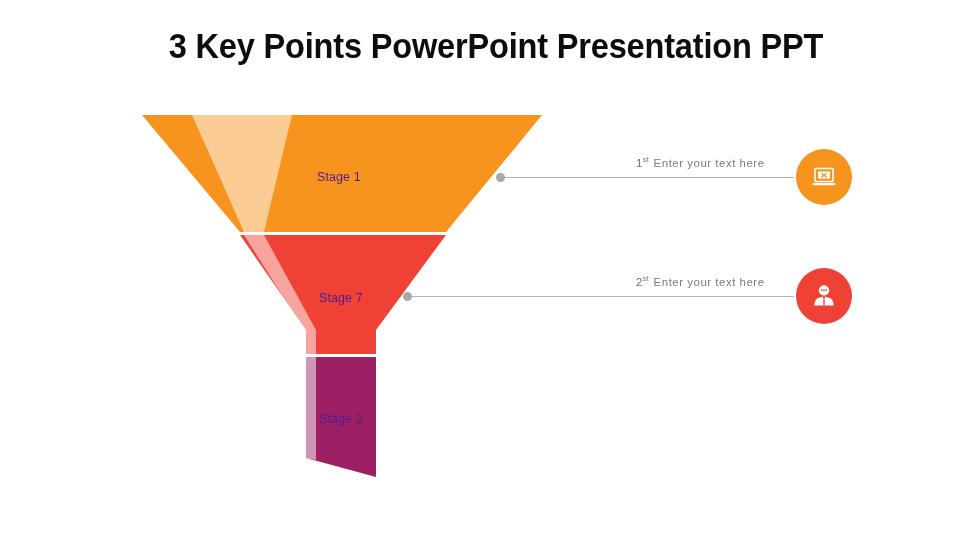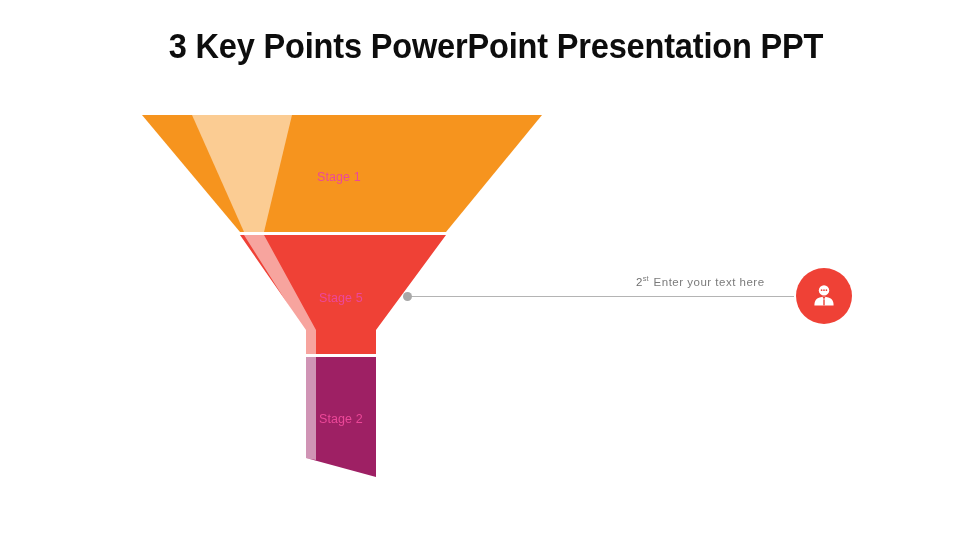--- a/index.html
+++ b/index.html
@@ -42,21 +42,21 @@
 
   
   #funnel-svg {
     position: absolute;
     left: 0;
     top: 0;
   }
 
   .stage-label {
     position: absolute;
-    color: #ec4899;
+    color: #4c1d95;
     font-size: 12.5px;
     font-family: "Liberation Sans", sans-serif;
     white-space: nowrap;
     letter-spacing: 0.1px;
   }
   #stage-label-1 { left: 301px; top: 170px; }
   #stage-label-2 { left: 303px; top: 291px; }
   #stage-label-3 { left: 303px; top: 412px; }
 
   
@@ -151,23 +151,38 @@
 
       <polygon points="176,115 276,115 248,232 228,232" fill="#FFFFFF" opacity="0.52"></polygon>
 
       <polygon points="228,235 248,235 300,330 300,354 288,354 288,330" fill="#FFFFFF" opacity="0.52"></polygon>
 
       <polygon points="288,357 300,357 300,460 288,458" fill="#FFFFFF" opacity="0.52"></polygon>
     </g>
   </svg>
 
   <div class="stage-label" id="stage-label-1">Stage 1</div>
-  <div class="stage-label" id="stage-label-2">Stage 5</div>
+  <div class="stage-label" id="stage-label-2">Stage 7</div>
   <div class="stage-label" id="stage-label-3">Stage 2</div>
 
+  <div class="callout-row" id="callout-row-1">
+    <div class="callout-line"></div>
+    <div class="callout-dot"></div>
+    <div class="callout-text">
+      <span class="num">1</span><span class="sup">st</span><span class="body">Enter your text here</span>
+    </div>
+    <div class="callout-badge" id="badge-1" style="background:#F6941E;">
+      <svg width="26" height="26" viewBox="0 0 26 26">
+        <rect x="4" y="4.5" width="18" height="13" rx="1.2" fill="none" stroke="#ffffff" stroke-width="1.6"></rect>
+        <rect x="7" y="7.5" width="12" height="7" fill="#ffffff"></rect>
+        <path d="M10.2 9.2 L15.8 13.2 M15.8 9.2 L10.2 13.2" stroke="#F6941E" stroke-width="1.3"></path>
+        <rect x="1.5" y="19" width="23" height="2.3" rx="1.1" fill="#ffffff"></rect>
+      </svg>
+    </div>
+  </div>
 
   <div class="callout-row" id="callout-row-2">
     <div class="callout-line"></div>
     <div class="callout-dot"></div>
     <div class="callout-text">
       <span class="num">2</span><span class="sup">st</span><span class="body">Enter your text here</span>
     </div>
     <div class="callout-badge" id="badge-2" style="background:#EF4136;">
       <svg width="28" height="28" viewBox="0 0 28 28">
         <circle cx="14" cy="8.4" r="5.2" fill="#ffffff"></circle>

